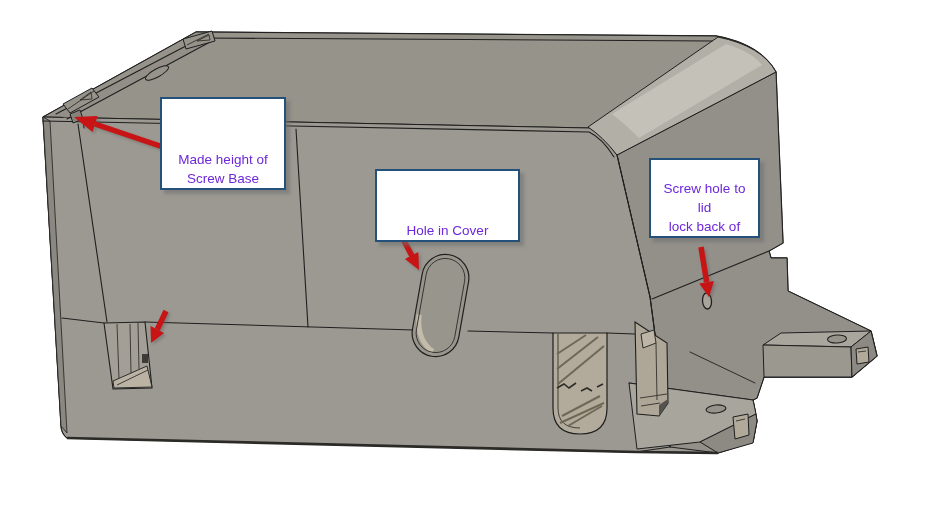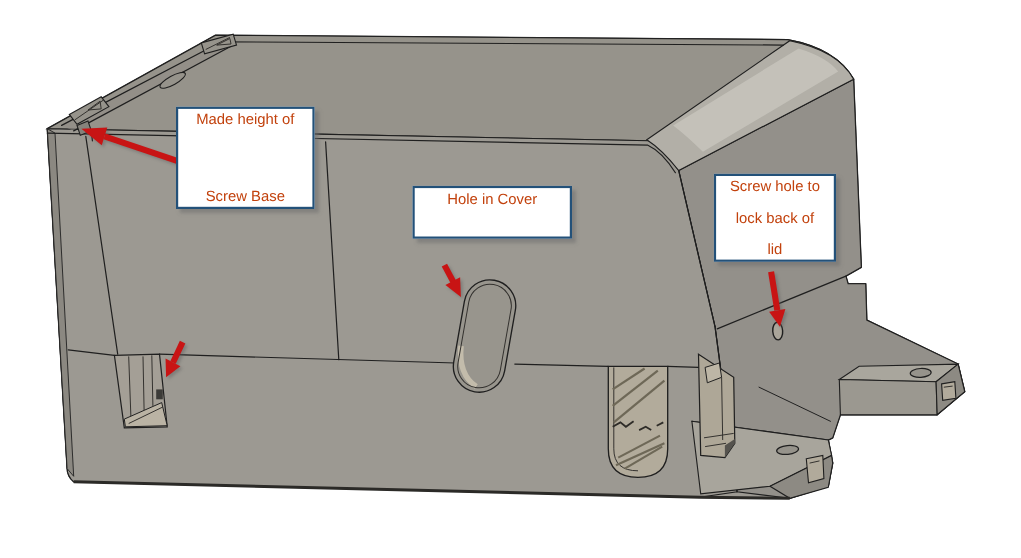--- a/index.html
+++ b/index.html
@@ -3,22 +3,22 @@
 <meta charset="utf-8">
 <style>
   html,body{margin:0;padding:0;background:#ffffff;}
   .stage{position:relative;width:928px;height:507px;background:#ffffff;overflow:hidden;
          font-family:"Liberation Sans",sans-serif;}
   .stage svg{position:absolute;left:0;top:0;}
   .edge{stroke:#1f1f1f;stroke-width:1.1;fill:none;stroke-linejoin:round;stroke-linecap:round;}
   .thin{stroke:#33312e;stroke-width:0.9;fill:none;}
   .callout{position:absolute;box-sizing:border-box;background:#ffffff;border:2px solid #235179;
            box-shadow:4px 4px 3px rgba(110,110,110,.55);
-           display:flex;flex-direction:column;justify-content:space-between;
-           text-align:center;font-size:13.5px;line-height:19px;color:#c2410c;}
+           display:flex;flex-direction:column;justify-content:flex-end;
+           text-align:center;font-size:13.5px;line-height:19px;color:#6d28d9;}
   .callout.bold{font-weight:bold;}
   .arrowgrp{filter:drop-shadow(2px 2px 1.5px rgba(90,90,90,.45));}
 </style>
 </head>
 <body>
 
 <div class="stage">
 
 <svg width="928" height="507" viewBox="0 0 928 507">
 
@@ -162,24 +162,24 @@
       <polygon points="151,343 150.5,326 164,333"></polygon>
     </g>
   </g>
 </svg>
 
 <div class="callout" style="left:160px;top:97px;width:126px;height:93px;">
   <div>Made height of</div>
   <div>Screw Base</div>
 </div>
 
-<div class="callout" style="left:375px;top:169px;width:145px;height:48px;">
+<div class="callout" style="left:375px;top:169px;width:145px;height:73px;">
   <div>Hole in Cover</div>
 </div>
 
 <div class="callout" style="left:649px;top:158px;width:111px;height:80px;">
   <div>Screw hole to</div>
+  <div>lid</div>
   <div>lock back of</div>
-  <div>lid</div>
 </div>
 
 
 </div>
 
 </body></html>

